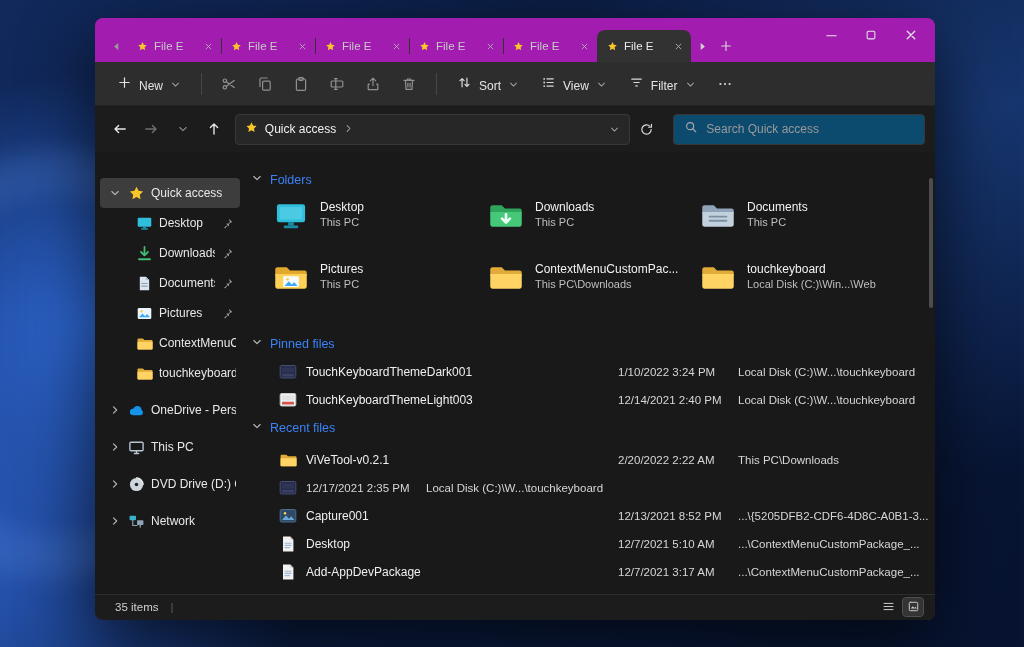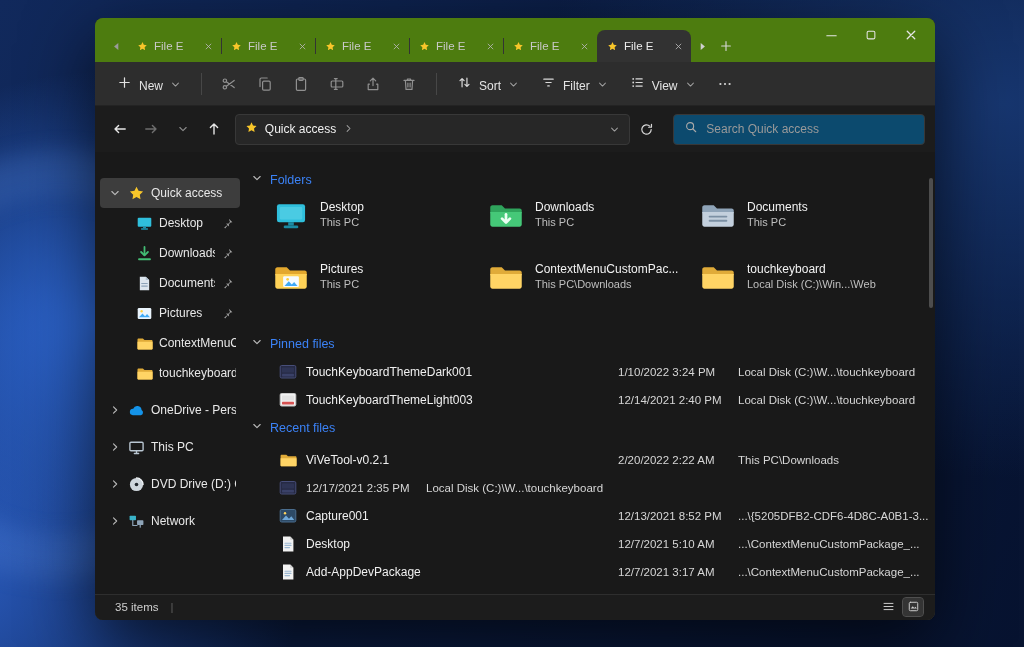--- a/index.html
+++ b/index.html
@@ -13,21 +13,21 @@
   }
   .wp-ribbon { position:absolute; left:-150px; top:150px; width:420px; height:430px;
     border-radius:50%; border:46px solid rgba(96,146,232,.20); filter:blur(10px); }
 
   .window { position:absolute; left:95px; top:18px; width:840px; height:602px;
     background:#1c1c1c; border-radius:8px; overflow:hidden;
     box-shadow:0 24px 70px rgba(0,0,0,.65), 0 0 0 1px #3a3a3a inset;
     display:flex; flex-direction:column; }
 
   
-  .tabstrip { height:44px; background:#4d7c0f; display:flex; align-items:flex-end;
+  .tabstrip { height:44px; background:#a21caf; display:flex; align-items:flex-end;
     padding-left:10px; position:relative; flex:none; }
   .tsc { width:22px; height:32px; display:flex; align-items:center; justify-content:center; }
   .tabs { display:flex; align-items:flex-end; }
   .tab { width:94px; height:32px; display:flex; align-items:center; gap:6px;
     padding:0 5px 0 10px; border-radius:8px 8px 0 0; font-size:11.5px; color:#c9c9c9; position:relative; }
   .tab:not(.active):not(:first-child)::before { content:''; position:absolute; left:0; top:8px; bottom:8px; width:1px; background:#333; }
   .tab.active { background:#323232; color:#ececec; }
   .tstar { display:flex; flex:none; }
   .tlabel { flex:1; white-space:nowrap; overflow:hidden; }
   .tclose { width:16px; height:16px; display:flex; align-items:center; justify-content:center; border-radius:3px; flex:none; }
@@ -274,37 +274,37 @@
     <button class="tb-btn">
       <span id="ico-sort"><svg width="15" height="15" viewBox="0 0 16 16" fill="none" xmlns="http://www.w3.org/2000/svg">
             <path d="M5.4 12.6V3.8M3.2 6L5.4 3.8 7.6 6M10.6 3.4v8.8M8.4 10l2.2 2.2L12.8 10" stroke="#d9d9d9" stroke-width="1.3" stroke-linecap="round" stroke-linejoin="round" fill="none"></path>
           </svg></span>
       <span>Sort</span>
       <span id="ico-sort-caret"><svg width="11" height="11" viewBox="0 0 16 16" fill="none" xmlns="http://www.w3.org/2000/svg">
             <path d="M3.8 6l4.2 4.2L12.2 6" stroke="#9f9f9f" stroke-width="1.5" stroke-linecap="round" stroke-linejoin="round" fill="none"></path>
           </svg></span>
     </button>
     <button class="tb-btn">
-      <span id="ico-filter"><svg width="15" height="15" viewBox="0 0 16 16" fill="none" xmlns="http://www.w3.org/2000/svg">
-            <path d="M3 4.4h10M5.2 8h5.6M7.2 11.6h1.6" stroke="#d9d9d9" stroke-width="1.3" stroke-linecap="round" stroke-linejoin="round" fill="none"></path>
-          </svg></span>
-      <span>Filter</span>
-      <span id="ico-filter-caret"><svg width="11" height="11" viewBox="0 0 16 16" fill="none" xmlns="http://www.w3.org/2000/svg">
-            <path d="M3.8 6l4.2 4.2L12.2 6" stroke="#9f9f9f" stroke-width="1.5" stroke-linecap="round" stroke-linejoin="round" fill="none"></path>
-          </svg></span>
-    </button>
-    <button class="tb-btn">
       <span id="ico-view"><svg width="15" height="15" viewBox="0 0 16 16" fill="none" xmlns="http://www.w3.org/2000/svg">
             <circle cx="3.4" cy="4.2" r=".95" fill="#d9d9d9"></circle>
             <circle cx="3.4" cy="8" r=".95" fill="#d9d9d9"></circle>
             <circle cx="3.4" cy="11.8" r=".95" fill="#d9d9d9"></circle>
             <path d="M6.4 4.2h6.6M6.4 8h6.6M6.4 11.8h6.6" stroke="#d9d9d9" stroke-width="1.3" stroke-linecap="round" stroke-linejoin="round" fill="none"></path>
           </svg></span>
       <span>View</span>
       <span id="ico-view-caret"><svg width="11" height="11" viewBox="0 0 16 16" fill="none" xmlns="http://www.w3.org/2000/svg">
+            <path d="M3.8 6l4.2 4.2L12.2 6" stroke="#9f9f9f" stroke-width="1.5" stroke-linecap="round" stroke-linejoin="round" fill="none"></path>
+          </svg></span>
+    </button>
+    <button class="tb-btn">
+      <span id="ico-filter"><svg width="15" height="15" viewBox="0 0 16 16" fill="none" xmlns="http://www.w3.org/2000/svg">
+            <path d="M3 4.4h10M5.2 8h5.6M7.2 11.6h1.6" stroke="#d9d9d9" stroke-width="1.3" stroke-linecap="round" stroke-linejoin="round" fill="none"></path>
+          </svg></span>
+      <span>Filter</span>
+      <span id="ico-filter-caret"><svg width="11" height="11" viewBox="0 0 16 16" fill="none" xmlns="http://www.w3.org/2000/svg">
             <path d="M3.8 6l4.2 4.2L12.2 6" stroke="#9f9f9f" stroke-width="1.5" stroke-linecap="round" stroke-linejoin="round" fill="none"></path>
           </svg></span>
     </button>
     <button class="tb-ico" id="btn-more">
         <svg width="16" height="16" viewBox="0 0 16 16" fill="none" xmlns="http://www.w3.org/2000/svg">
           <circle cx="3.4" cy="8" r="1.1" fill="#d6d6d6"></circle>
           <circle cx="8" cy="8" r="1.1" fill="#d6d6d6"></circle>
           <circle cx="12.6" cy="8" r="1.1" fill="#d6d6d6"></circle>
         </svg>
       </button>

